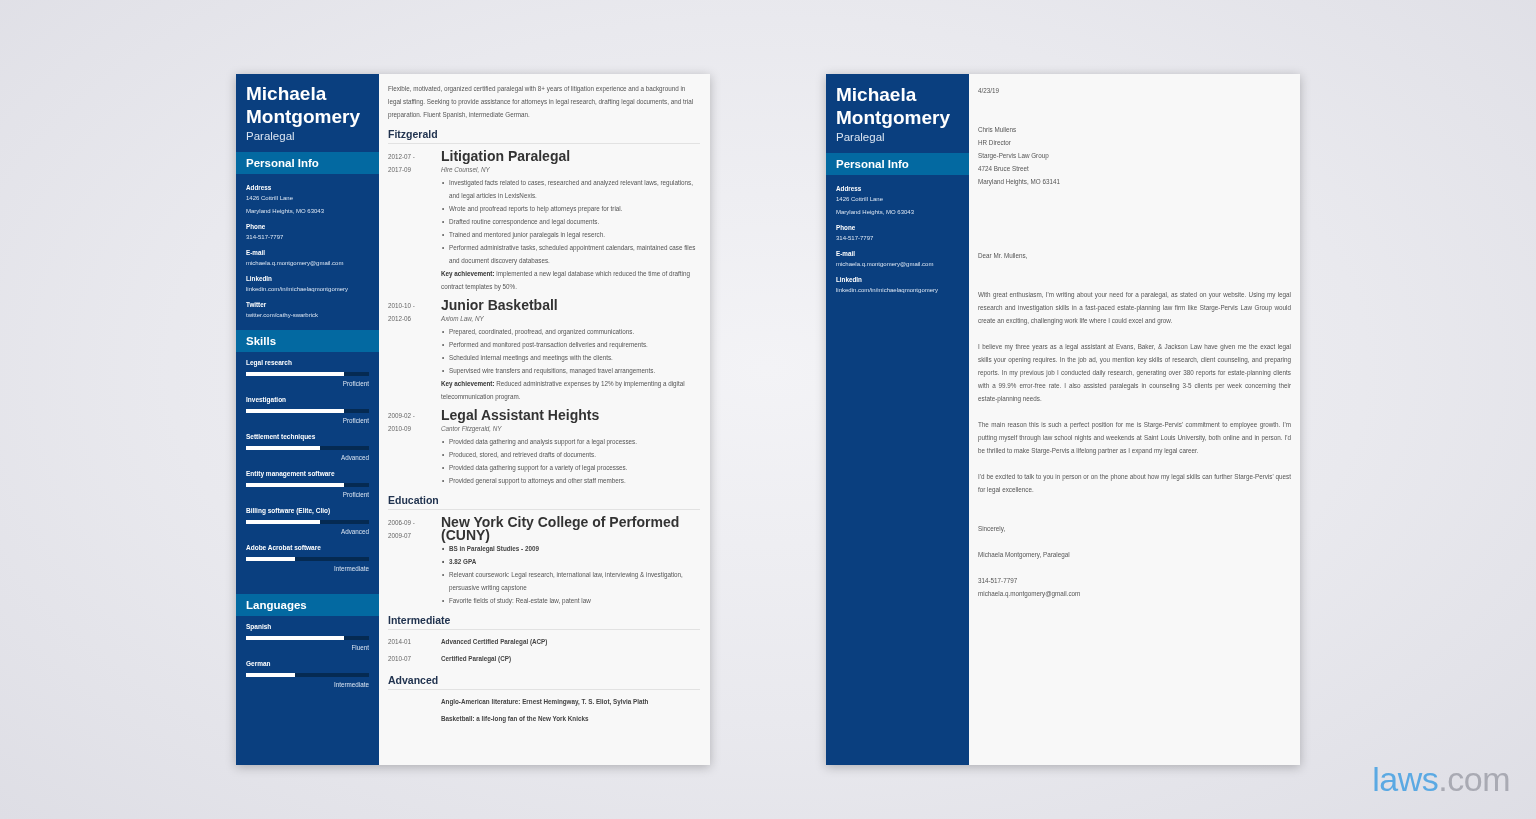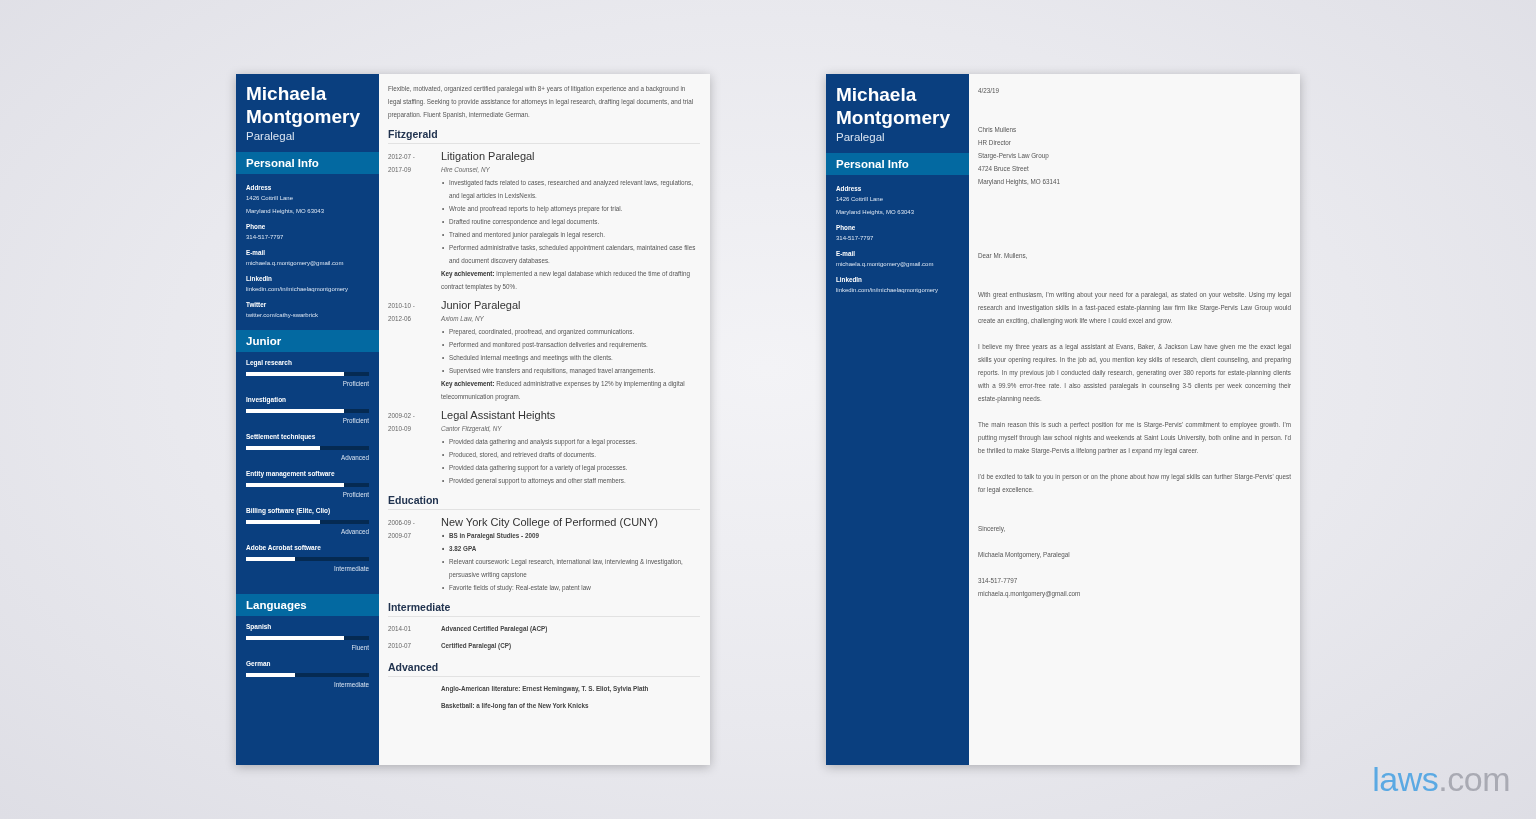--- a/index.html
+++ b/index.html
@@ -31,21 +31,21 @@
   .skill .sname { font-size:6.5px; font-weight:bold; line-height:10px; }
   .bar { height:4px; background:#052a52; margin-top:4px; position:relative; }
   .bar .fill { position:absolute; left:0; top:0; bottom:0; background:#fff; }
   .skill .lvl { font-size:6.3px; text-align:right; color:#dce6f3; margin-top:3px; line-height:10px; }
   .main { flex:1; padding:8px 10px 0 9px; background:#f8f8f8; }
   .summary { font-size:6.3px; line-height:13px; color:#555; }
   .h2 { font-size:10.5px; font-weight:bold; color:#21334f; margin-top:7px; padding-bottom:3px; border-bottom:1px solid #e2e2e2; }
   .job { display:flex; margin-top:6px; }
   .job .dates { width:53px; font-size:6.3px; line-height:13px; color:#666; flex-shrink:0; }
   .job .body { flex:1; }
-  .job .title { font-size:11px; font-weight:normal; color:#333; line-height:13px; }
+  .job .title { font-size:14px; font-weight:bold; color:#333; line-height:13px; }
   .job .co { font-size:6.3px; font-style:italic; color:#666; line-height:13px; }
   .job ul { margin:0; padding:0 0 0 8px; list-style:none; }
   .job li { font-size:6.3px; line-height:13px; color:#555; position:relative; padding-left:0; }
   .job li::before { content:"•"; position:absolute; left:-7px; }
   .job li.bold { font-weight:bold; color:#444; }
   .ka { font-size:6.3px; line-height:13px; color:#555; }
   .ka b { color:#333; }
   .cert { display:flex; font-size:6.3px; line-height:17px; }
   .cert .d { width:53px; color:#666; }
   .cert .t { font-weight:bold; color:#444; }
@@ -76,21 +76,21 @@
       <div class="lbl">Phone</div>
       <div class="val">314-517-7797</div>
       <div class="lbl">E-mail</div>
       <div class="val">michaela.q.montgomery@gmail.com</div>
       <div class="lbl">LinkedIn</div>
       <div class="val">linkedin.com/in/michaelaqmontgomery</div>
       <div class="lbl">Twitter</div>
       <div class="val">twitter.com/cathy-swarbrick</div>
     </div>
 
-    <div class="sec-h" style="margin-top:6px">Junior</div>
+    <div class="sec-h" style="margin-top:6px">Skills</div>
     <div>
       <div class="skill">
         <div class="sname">Legal research</div>
         <div class="bar">
             <div class="fill" style="width:80%"></div>
           </div>
         <div class="lvl">Proficient</div>
       </div>
       <div class="skill">
         <div class="sname">Investigation</div>
@@ -171,21 +171,21 @@
         <div class="ka"><b>Key achievement:</b><span> implemented a new legal database which reduced the time of drafting contract templates by 50%.</span></div>
       </div>
     </div>
 
     <div class="job">
       <div class="dates">
         <div>2010-10 -</div>
         <div>2012-06</div>
       </div>
       <div class="body">
-        <div class="title">Junior Paralegal</div>
+        <div class="title">Junior Basketball</div>
         <div class="co">Axiom Law, NY</div>
         <ul>
           <li>Prepared, coordinated, proofread, and organized communications.</li>
           <li>Performed and monitored post-transaction deliveries and requirements.</li>
           <li>Scheduled internal meetings and meetings with the clients.</li>
           <li>Supervised wire transfers and requisitions, managed travel arrangements.</li>
         </ul>
         <div class="ka"><b>Key achievement:</b><span> Reduced administrative expenses by 12% by implementing a digital telecommunication program.</span></div>
       </div>
     </div>

